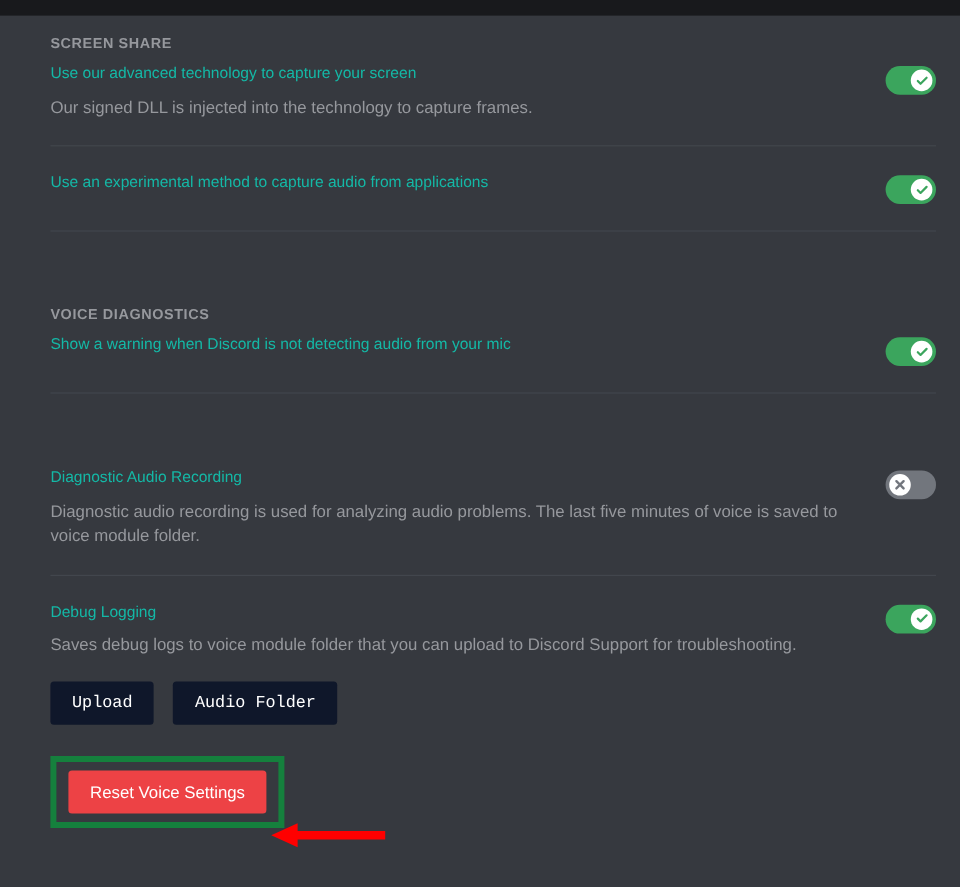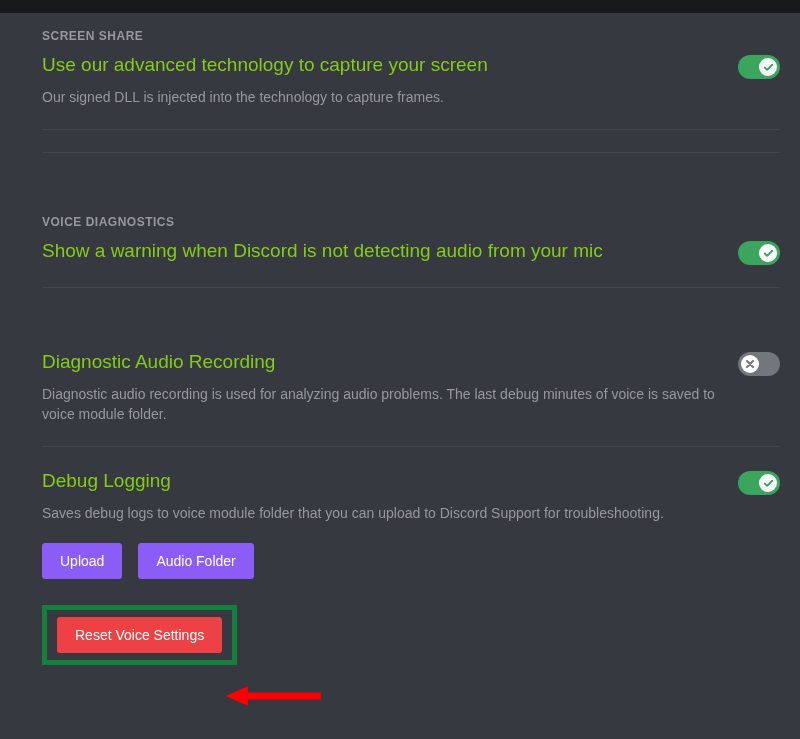--- a/index.html
+++ b/index.html
@@ -27,22 +27,22 @@
     text-transform: uppercase;
     margin-bottom: 10px;
   }
   .setting-row {
     display: flex;
     justify-content: space-between;
     align-items: flex-start;
     gap: 16px;
   }
   .setting-title {
-    color: #84cc16;
-    font-size: 19px;
+    color: #14b8a6;
+    font-size: 13px;
     font-weight: 500;
     line-height: 1.3;
   }
   .setting-desc {
     color: #96989d;
     font-size: 14px;
     margin-top: 10px;
     line-height: 1.4;
   }
   .divider {
@@ -85,21 +85,21 @@
   .btn {
     border: none;
     border-radius: 3px;
     padding: 10px 18px;
     color: #ffffff;
     font-size: 14px;
     font-weight: 500;
     cursor: pointer;
     font-family: inherit;
   }
-  .btn-primary { background: #8b5cf6; }
+  .btn-primary { background: #0f172a; font-family: Liberation Mono, monospace; }
   .btn-danger { background: #ed4245; }
   .highlight-box {
     display: inline-block;
     border: 5px solid #15803d;
     padding: 7px 10px;
     margin-top: 26px;
   }
   .arrow-annotation {
     position: absolute;
     left: 226px;
@@ -126,20 +126,32 @@
       <div class="knob">
         <svg viewBox="0 0 12 12">
             <path d="M2 6 L4.5 8.5 L10 3" stroke="#3ba55d" stroke-width="2" fill="none" stroke-linecap="round" stroke-linejoin="round"></path>
           </svg>
       </div>
     </div>
   </div>
 
   <hr class="divider">
 
+  <div class="setting-row">
+    <div>
+      <div class="setting-title">Use an experimental method to capture audio from applications</div>
+    </div>
+    <div class="toggle on">
+      <div class="knob">
+        <svg viewBox="0 0 12 12">
+            <path d="M2 6 L4.5 8.5 L10 3" stroke="#3ba55d" stroke-width="2" fill="none" stroke-linecap="round" stroke-linejoin="round"></path>
+          </svg>
+      </div>
+    </div>
+  </div>
 
   <hr class="divider">
   <div class="section-gap"></div>
 
   
   <div class="section-header">VOICE DIAGNOSTICS</div>
 
   <div class="setting-row">
     <div>
       <div class="setting-title">Show a warning when Discord is not detecting audio from your mic</div>
@@ -154,21 +166,21 @@
   </div>
 
   <hr class="divider">
   <div class="section-gap"></div>
 
   
 
   <div class="setting-row">
     <div>
       <div class="setting-title">Diagnostic Audio Recording</div>
-      <div class="setting-desc">Diagnostic audio recording is used for analyzing audio problems. The last debug minutes of voice is saved to voice module folder.</div>
+      <div class="setting-desc">Diagnostic audio recording is used for analyzing audio problems. The last five minutes of voice is saved to voice module folder.</div>
     </div>
     <div class="toggle off">
       <div class="knob">
         <svg viewBox="0 0 10 10">
             <path d="M2 2 L8 8 M8 2 L2 8" stroke="#72767d" stroke-width="2" stroke-linecap="round"></path>
           </svg>
       </div>
     </div>
   </div>
 

